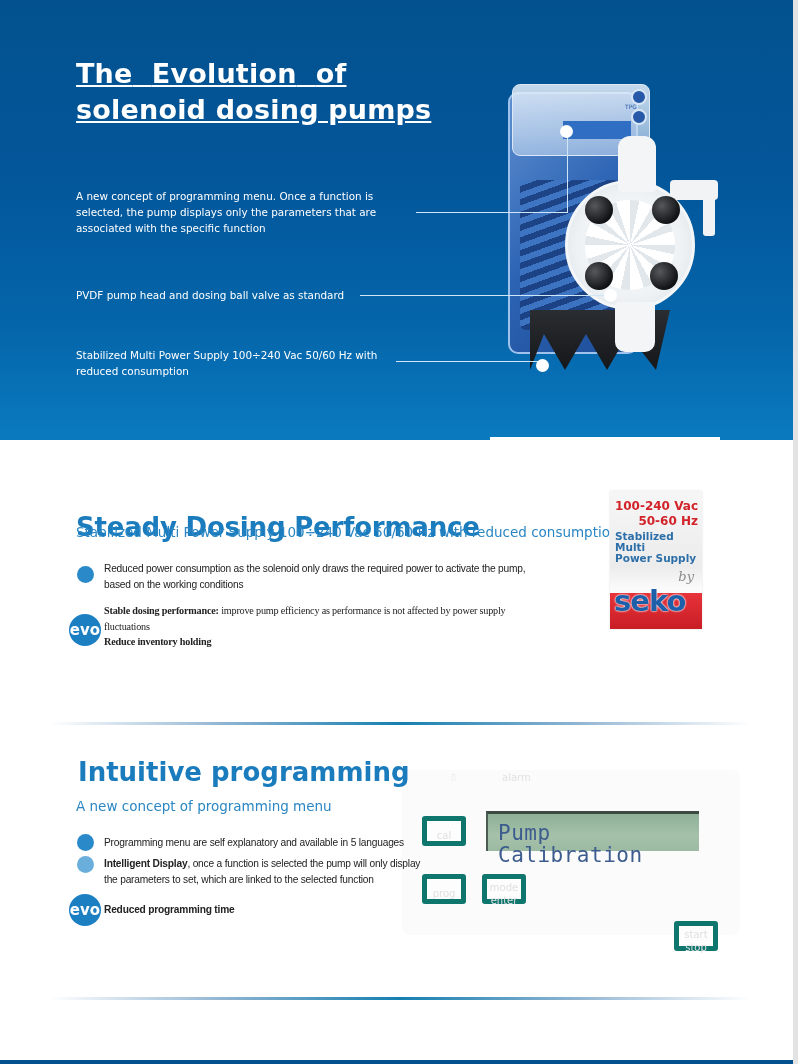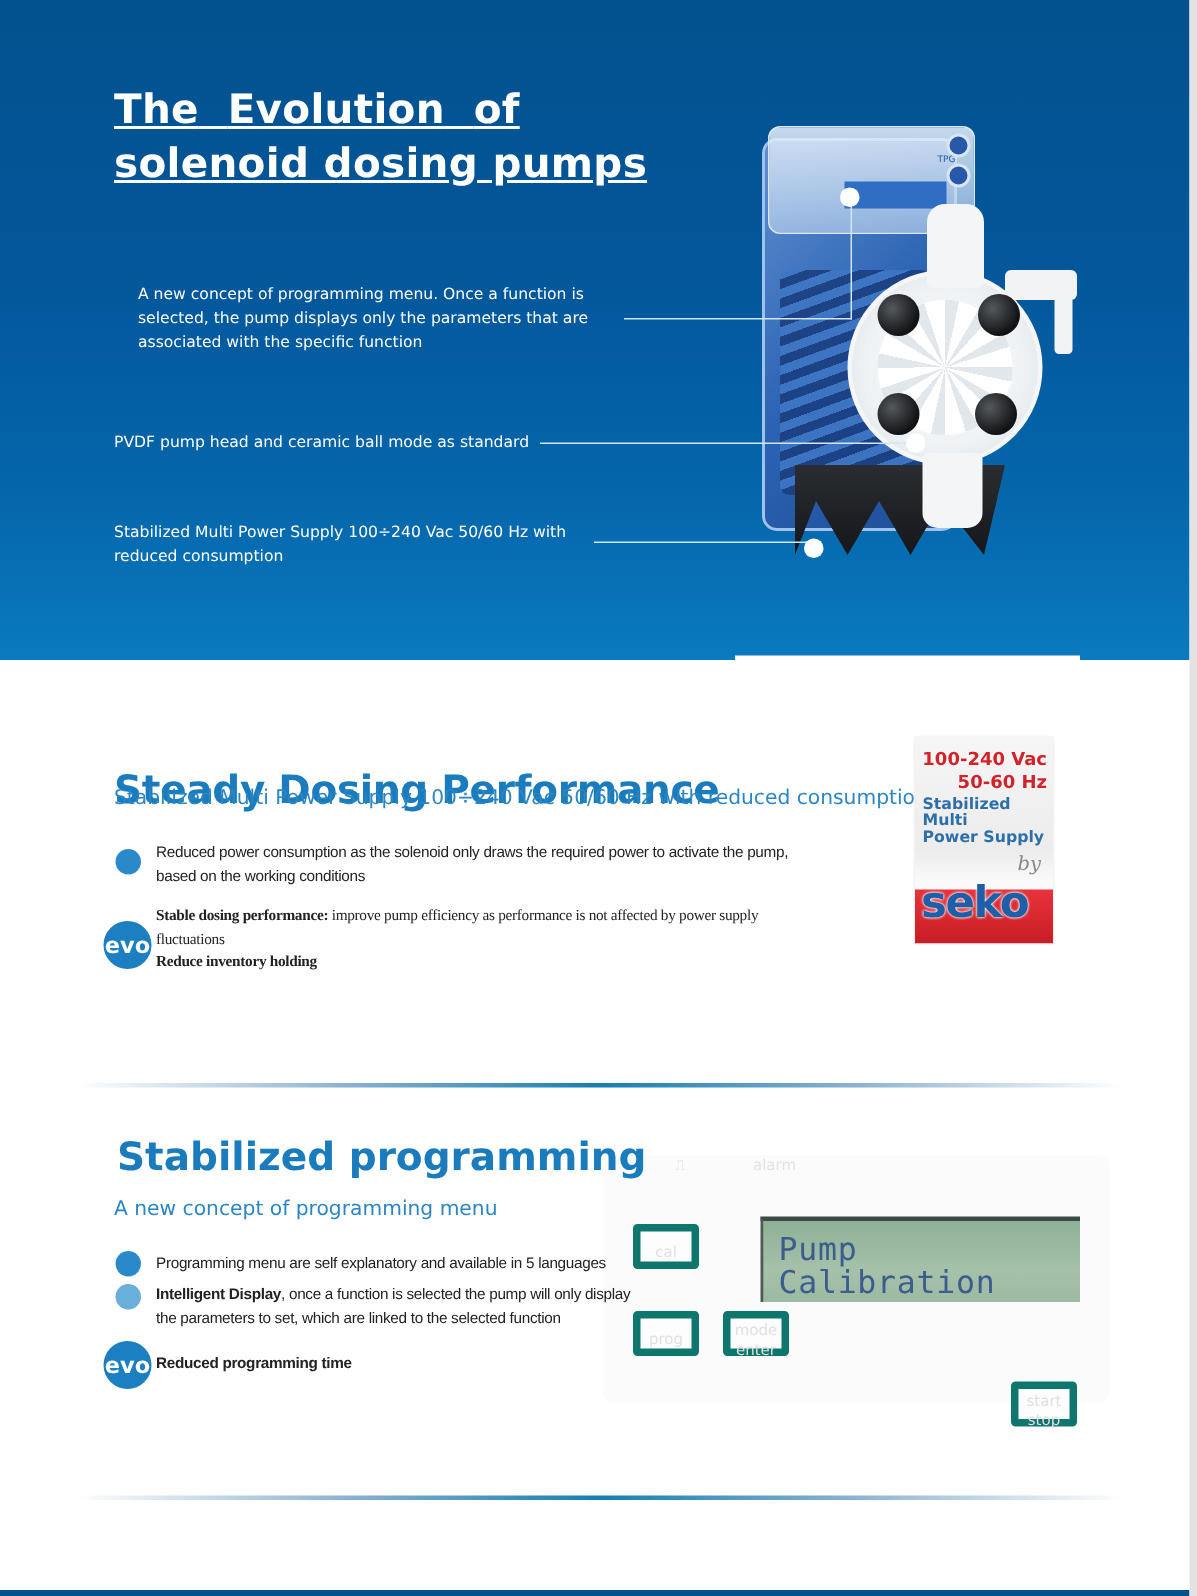--- a/index.html
+++ b/index.html
@@ -17,21 +17,21 @@
   }
   .hero-title {
     position: absolute; left: 76px; top: 56px; color: #fff;
     font-family: "DejaVu Sans", sans-serif; font-size: 27px; line-height: 36px; letter-spacing: 0.2px; text-decoration: underline;
   }
   .hero-title b { font-weight: bold; }
   .callout {
     position: absolute; color: #fff; font-family: "DejaVu Sans", sans-serif;
     font-size: 10.4px; line-height: 16px;
   }
-  .c1 { left: 76px; top: 188px; width: 330px; margin-left: 16px; }
+  .c1 { left: 76px; top: 188px; width: 330px; }
   .c2 { left: 76px; top: 287px; width: 290px; }
   .c3 { left: 76px; top: 347px; width: 330px; }
   .leader { position: absolute; background: #cfe6f7; height: 1px; }
   .leader-v { position: absolute; background: #cfe6f7; width: 1px; }
   .dot { position: absolute; width: 13px; height: 13px; border-radius: 50%; background: #fff; }
   .hero-bottom-strip { position: absolute; left: 490px; top: 437px; width: 230px; height: 4px; background: #ffffff; }
 
   
   .pump { position: absolute; left: 500px; top: 80px; width: 230px; height: 300px; }
   .pump-body {
@@ -99,21 +99,21 @@
     background: linear-gradient(90deg, rgba(200,220,235,0) 0%, #8fb4d2 25%, #147fb0 50%, #8fb4d2 75%, rgba(200,220,235,0) 100%); }
 
   
   .s3-title { left: 78px; top: 757px; font-size: 26px; }
   .s3-sub { left: 76px; top: 798px; font-size: 13.5px; color: #2a86c4; }
 
   .panel { position: absolute; left: 402px; top: 770px; width: 338px; height: 165px; background: #fbfbfb; border-radius: 8px; }
   .panel-label { position: absolute; color: #e2e2e2; font-family: "DejaVu Sans", sans-serif; font-size: 10px; }
   .panel-key { position: absolute; border: 5px solid #0f766e; border-radius: 3px; background: #fdfdfd; color: #e0e0e0; font-family: "DejaVu Sans", sans-serif; font-size: 10px; text-align: center; line-height: 13px; }
   .lcd {
-    position: absolute; left: 507px; top: 811px; width: 213px; height: 57px;
+    position: absolute; left: 486px; top: 811px; width: 213px; height: 40px;
     background: linear-gradient(180deg, #8eb097 0%, #a5c1aa 60%, #9cb9a1 100%);
     border-top: 3px solid #3b4a42; border-left: 2px solid #4d5c53;
   }
   .lcd-line { position: absolute; left: 10px; font-family: "DejaVu Sans Mono", monospace; font-size: 21px; color: #3d5c8e; letter-spacing: 0.5px; line-height: 22px; }
 
   .footer-bar { position: absolute; left: 0; top: 1060px; width: 793px; height: 4px; background: #03528f; }
 </style>
 </head>
 <body>
 
@@ -121,21 +121,21 @@
 
   <section class="hero">
     <h1 class="hero-title">
       <span>The</span>&nbsp;
       <b>Evolution</b>&nbsp;
       <span>of</span><br>
       <span>solenoid dosing pumps</span>
     </h1>
 
     <p class="callout c1">A new concept of programming menu.  Once a function is selected, the pump displays only the parameters that are associated with the specific function</p>
-    <p class="callout c2">PVDF pump head and ceramic ball mode as standard</p>
+    <p class="callout c2">PVDF pump head and dosing ball valve as standard</p>
     <p class="callout c3">Stabilized Multi Power Supply 100÷240 Vac 50/60 Hz with reduced  consumption</p>
 
     <div class="pump">
       <div class="pump-body"></div>
       <div class="pump-fins"></div>
       <div class="pump-cover">
         <div class="pump-lcd"></div>
         <span style="position:absolute;left:112px;top:18px;font-size:6px;color:#2759a8;font-family:'DejaVu Sans',sans-serif;">TPG</span>
         <div class="pump-btn" style="left:118px;top:4px;"></div>
         <div class="pump-btn" style="left:118px;top:24px;"></div>
@@ -204,21 +204,21 @@
     </span>
     <span class="panel-key" style="left:272px;top:115px;width:44px;height:30px;padding-top:2px;margin-top:36px;">
       <span>start</span><br>
       <span>stop</span>
     </span>
   </div>
   <div class="lcd">
     <span class="lcd-line" style="top:8px;">Pump Calibration</span>
   </div>
 
-  <h2 class="h2 s3-title">Stabilized programming</h2>
+  <h2 class="h2 s3-title">Intuitive programming</h2>
   <p class="h2 s3-sub">A new concept of programming menu</p>
 
   <span class="bullet" style="left:77px;top:834px;"></span>
   <p class="txt" style="left:104px;top:835px;width:330px;">Programming menu are self explanatory and available in 5 languages</p>
 
   <span class="bullet light" style="left:77px;top:856px;"></span>
   <p class="txt" style="left:104px;top:856px;width:330px;">
     <b>Intelligent Display</b><span>, once a function is selected the pump will only display the parameters to set, which are linked to the selected function</span>
   </p>
 

